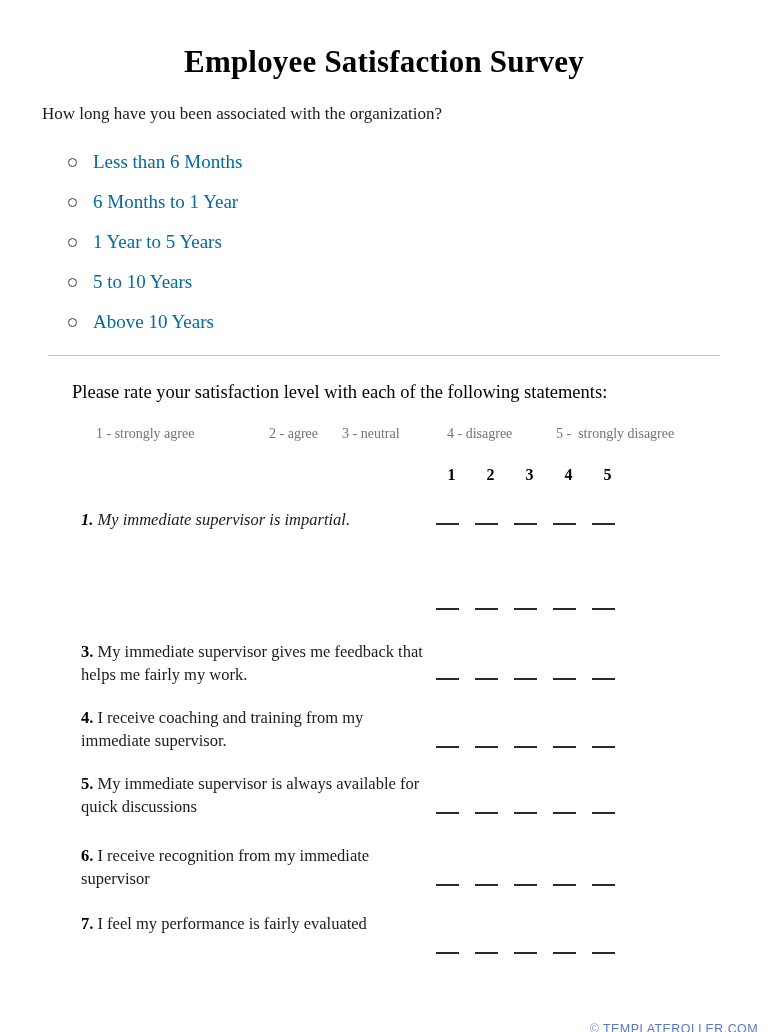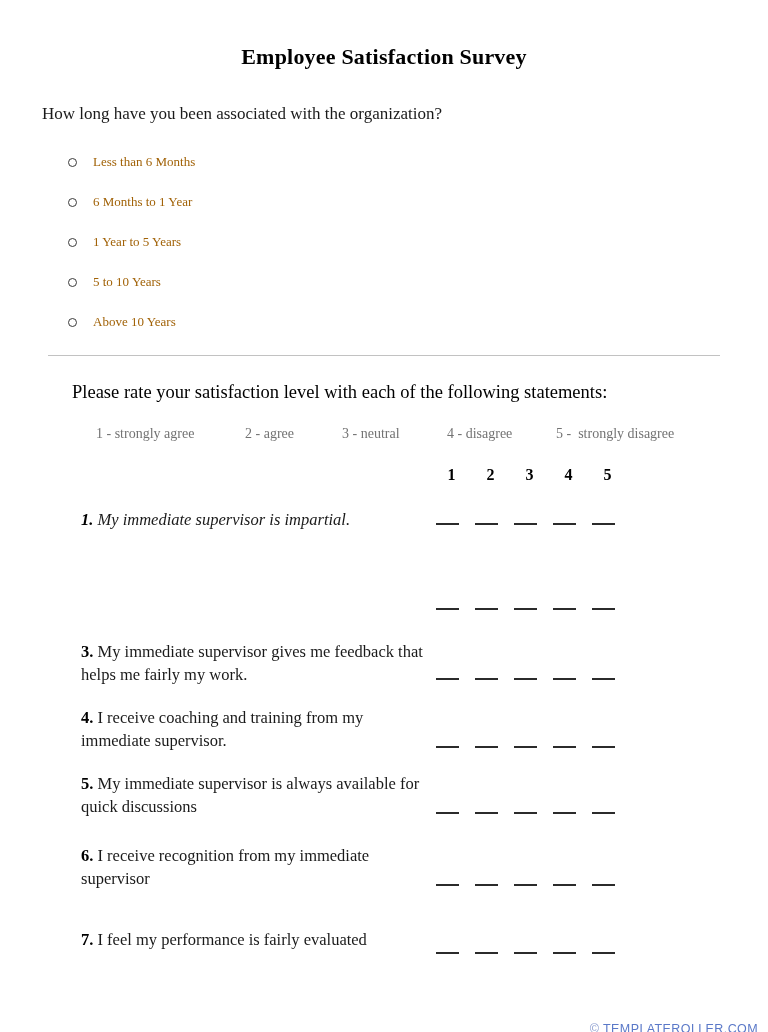--- a/index.html
+++ b/index.html
@@ -22,21 +22,21 @@
     height: 1032px;
   }
 
   
   .doc-title {
     position: absolute;
     top: 44px;
     left: 0;
     width: 768px;
     text-align: center;
-    font-size: 22px;
+    font-size: 31px;
     font-weight: bold;
     letter-spacing: 0.2px;
     color: #000000;
     font-family: "Liberation Serif", "DejaVu Serif", serif;
   }
 
   
   .intro-question {
     position: absolute;
     top: 104px;
@@ -52,22 +52,22 @@
     top: 142px;
     left: 68px;
     margin: 0;
     padding: 0;
     list-style: none;
   }
   .tenure-item {
     display: flex;
     align-items: center;
     height: 40px;
-    font-size: 13px;
-    color: #a16207;
+    font-size: 19px;
+    color: #0369a1;
   }
   .radio-circle {
     display: inline-block;
     width: 7px;
     height: 7px;
     border: 1.3px solid #3a3a3a;
     border-radius: 50%;
     background: transparent;
     flex: 0 0 auto;
     margin-right: 16px;
@@ -109,21 +109,21 @@
   }
   .legend-row {
     display: flex;
     align-items: baseline;
   }
   .legend-item {
     white-space: pre;
     display: inline-block;
   }
   .legend-item.i0 { width: 149px; }
-  .legend-item.i1 { width: 97px; }
+  .legend-item.i1 { width: 97px; text-align: center; }
   .legend-item.i2 { width: 105px; }
   .legend-item.i3 { width: 109px; }
   .legend-item.i4 { width: auto; }
 
   
   .scale-header {
     position: absolute;
     top: 466px;
     left: 432px;
     width: 200px;
@@ -392,21 +392,21 @@
         <span class="blank-cell">
             <span class="blank-mark"></span>
           </span>
         <span class="blank-cell">
             <span class="blank-mark"></span>
           </span>
       </div>
     </div>
 
     <div class="q-row" style="height:68px;">
-      <div class="q-text" style="top:16px;">
+      <div class="q-text" style="top:0px;">
         <span class="q-num">7.</span>
         <span>I feel my performance is fairly evaluated</span>
       </div>
       <div class="blanks" style="top:40px;">
         <span class="blank-cell">
             <span class="blank-mark"></span>
           </span>
         <span class="blank-cell">
             <span class="blank-mark"></span>
           </span>

